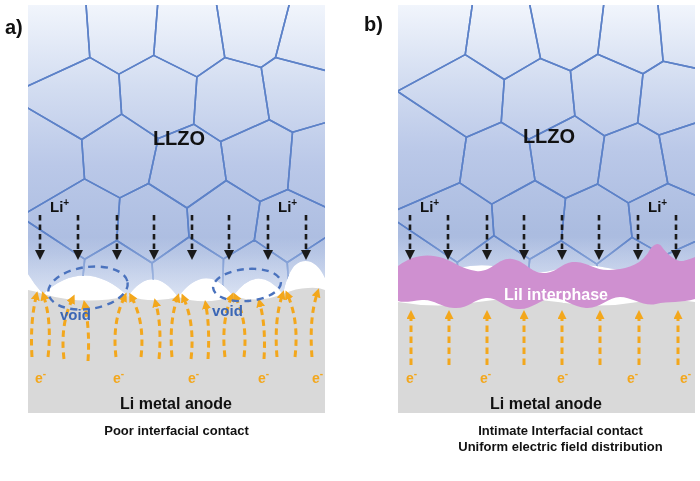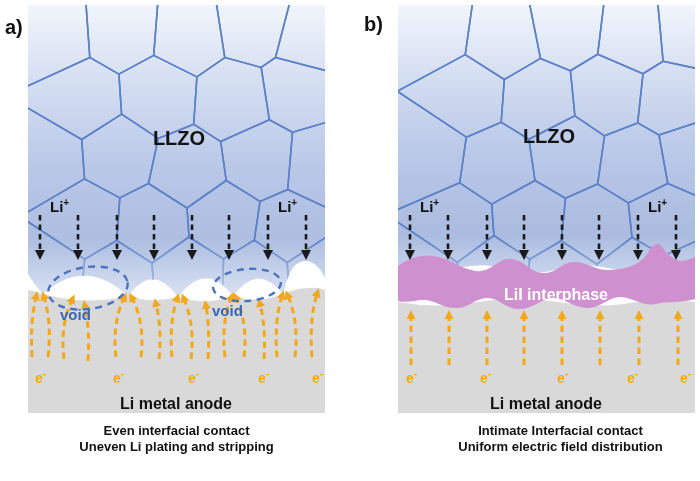--- a/index.html
+++ b/index.html
@@ -232,19 +232,18 @@
   <text class="t-e" x="8" y="378" fill="#f3a71c"><tspan>e</tspan><tspan class="sup" dy="-6">-</tspan></text>
   <text class="t-e" x="82" y="378" fill="#f3a71c"><tspan>e</tspan><tspan class="sup" dy="-6">-</tspan></text>
   <text class="t-e" x="159" y="378" fill="#f3a71c"><tspan>e</tspan><tspan class="sup" dy="-6">-</tspan></text>
   <text class="t-e" x="229" y="378" fill="#f3a71c"><tspan>e</tspan><tspan class="sup" dy="-6">-</tspan></text>
   <text class="t-e" x="282" y="378" fill="#f3a71c"><tspan>e</tspan><tspan class="sup" dy="-6">-</tspan></text>
 
   <text class="t-anode" x="148" y="404" text-anchor="middle">Li metal anode</text>
 </svg>
 
 <div class="caption" id="capA">
-  <div>Even interfacial contact</div>
-  <div>Uneven Li plating and stripping</div>
+  <div>Poor interfacial contact</div>
 </div>
 <div class="caption" id="capB">
   <div>Intimate Interfacial contact</div>
   <div>Uniform electric field distribution</div>
 </div>
 
 </body></html>

